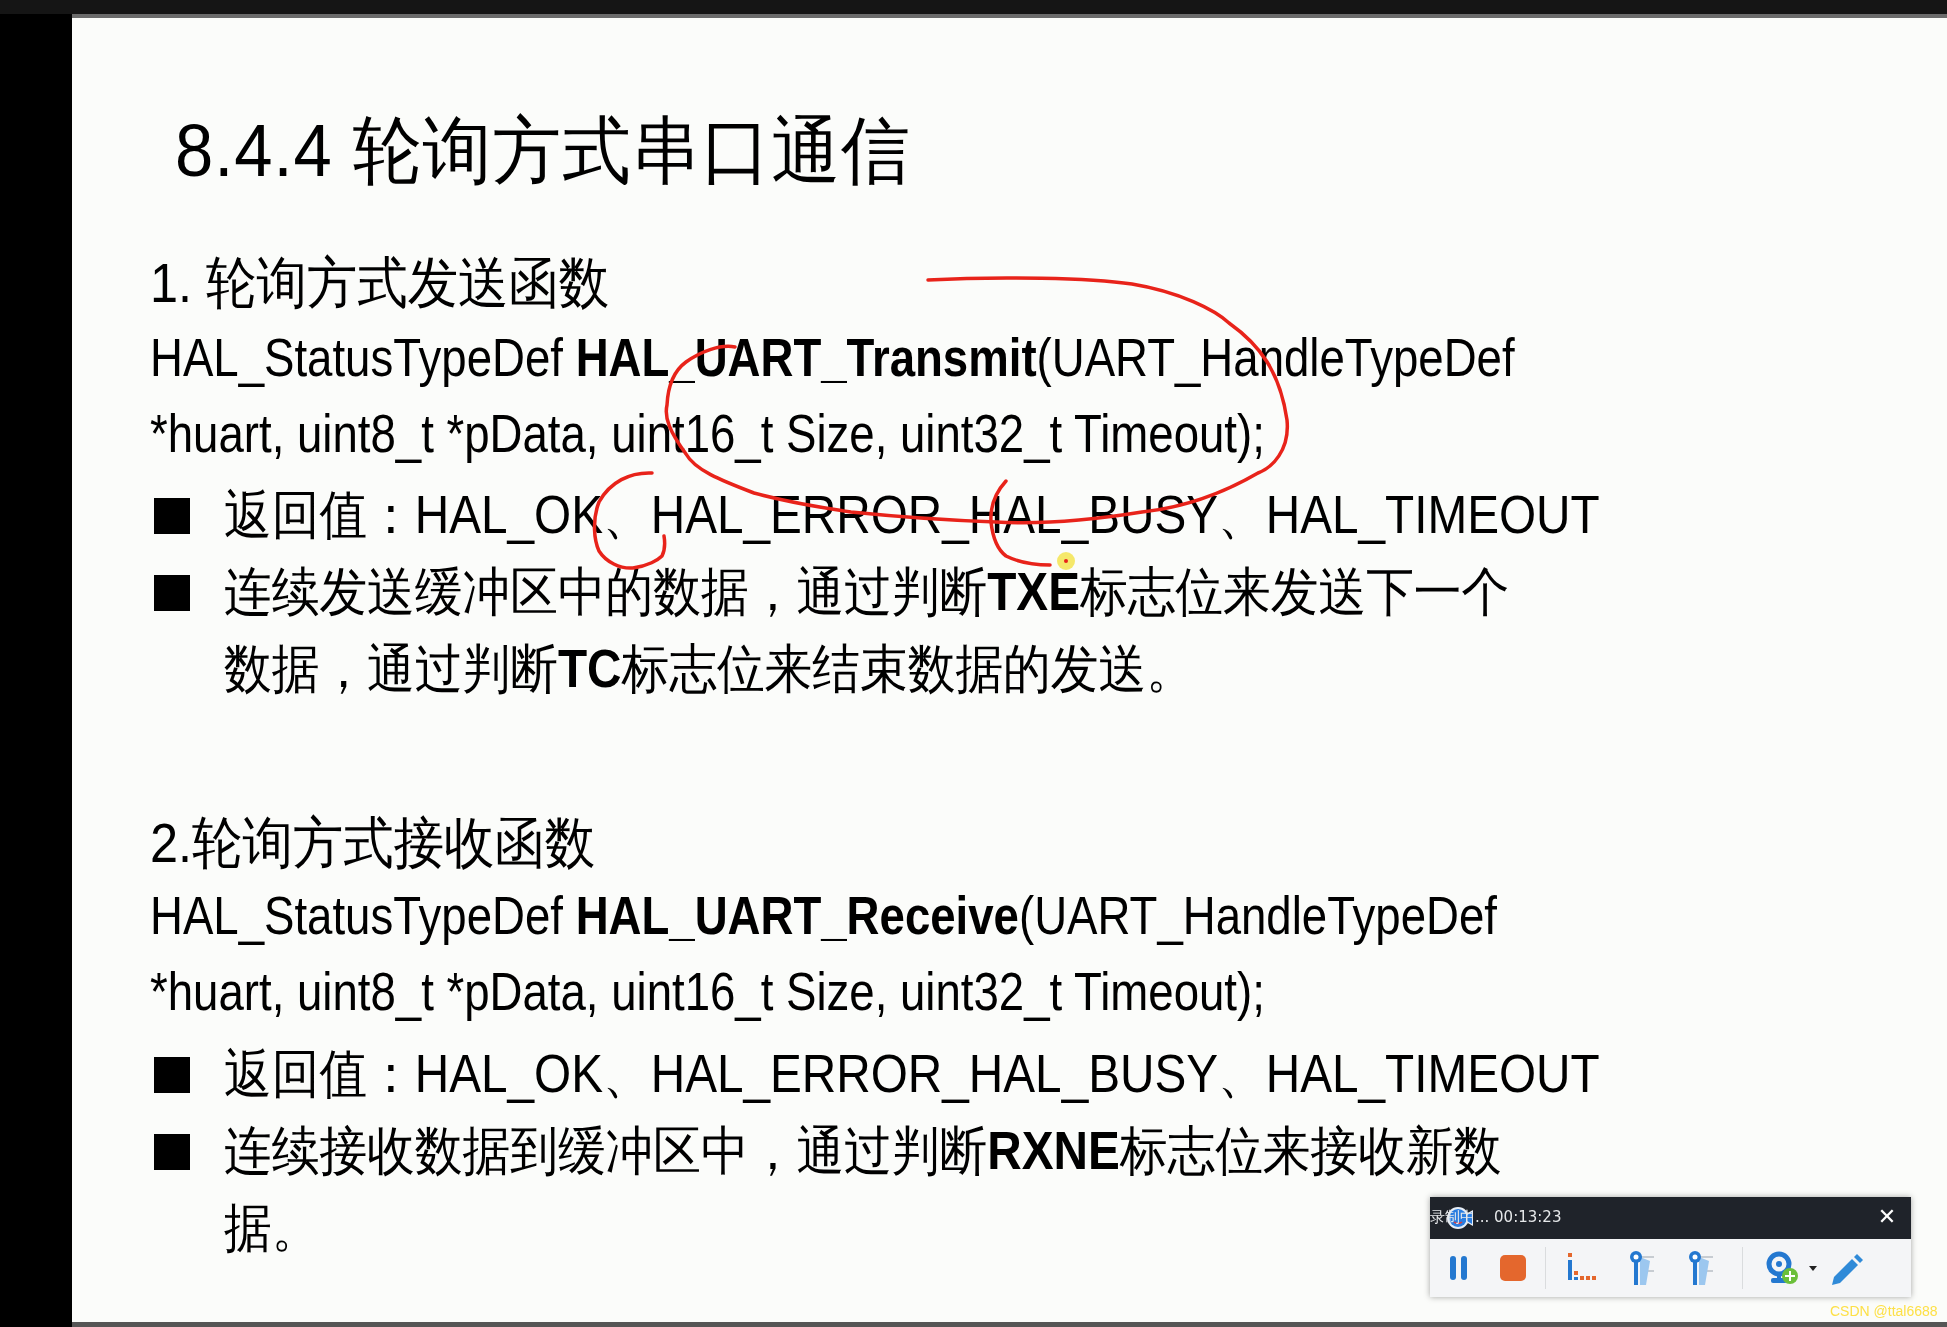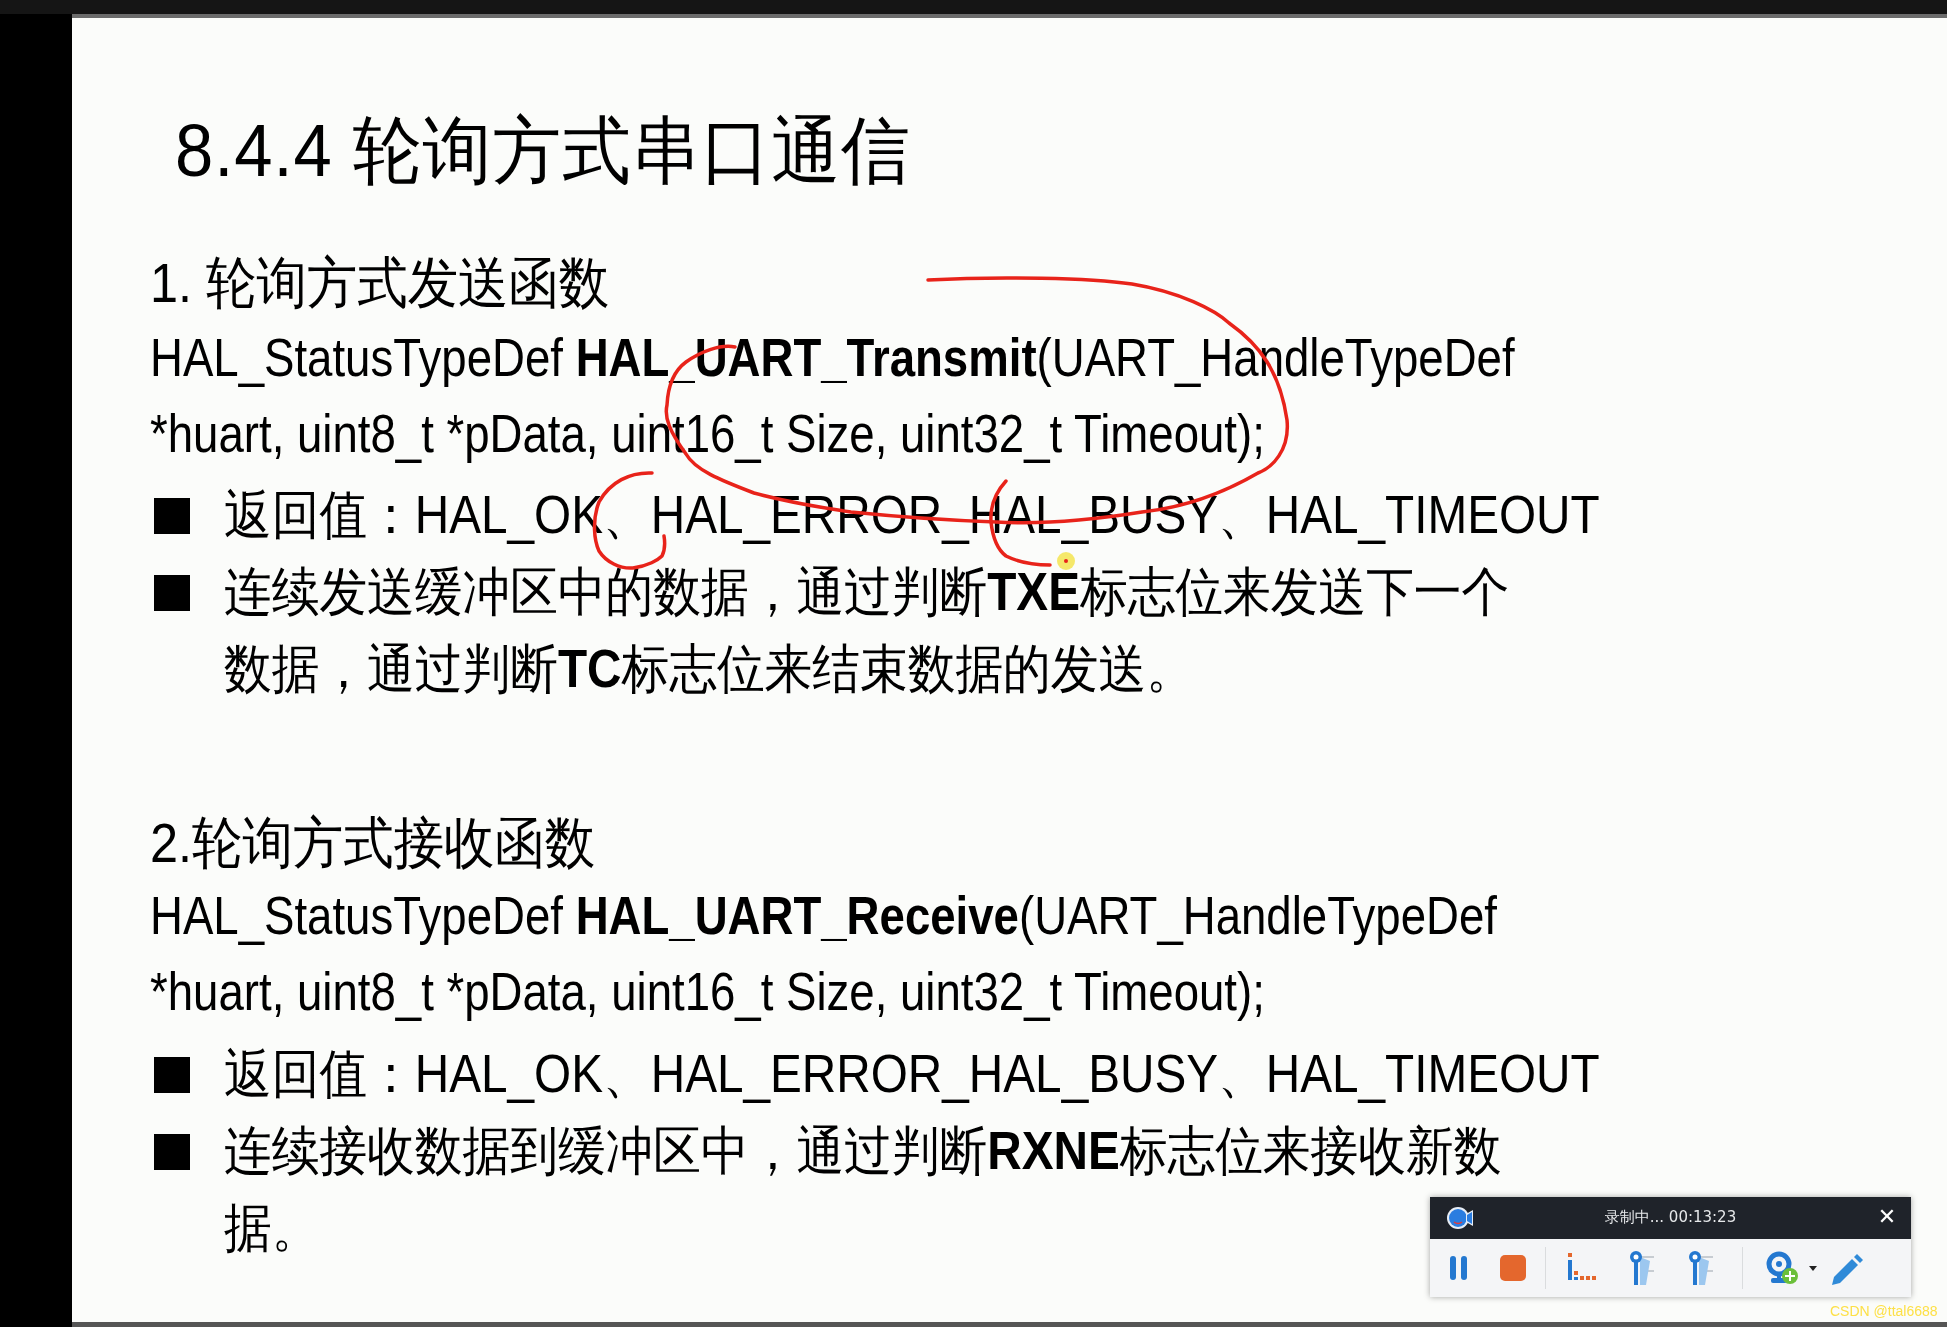--- a/index.html
+++ b/index.html
@@ -21,21 +21,21 @@
   .h2 { font-size:56px; transform:scaleX(0.9); transform-origin:left; }
   .code { font-size:53px; transform:scaleX(0.86); transform-origin:left; }
   .code b { font-weight:bold; }
   .bul { font-size:53px; transform:scaleX(0.9); transform-origin:left; }
   .sq { position:absolute; width:36px; height:36px; background:#000; }
   .ann { position:absolute; left:0; top:0; width:1947px; height:1327px; pointer-events:none; }
   
   .rec { position:absolute; left:1430px; top:1197px; width:481px; height:100px; background:#f4f5f7;
          box-shadow:0 0 6px rgba(0,0,0,0.35); }
   .rec-title { position:absolute; left:0; top:0; width:481px; height:42px; background:#1f232a; }
-  .rec-title-text { position:absolute; left:0; width:481px; top:11px; text-align:center; color:#e6e8ea;
+  .rec-title-text { position:absolute; left:0; width:481px; top:11px; text-align:left; color:#e6e8ea;
                     font-size:15px; font-family:"DejaVu Sans",sans-serif; }
   .rec-close { position:absolute; right:12px; top:8px; width:24px; height:24px; color:#fff; font-size:22px;
                line-height:24px; text-align:center; font-family:"DejaVu Sans",sans-serif; }
   .rec-logo { position:absolute; left:16px; top:8px; width:28px; height:26px; }
   .rec-bar { position:absolute; left:0; top:42px; width:481px; height:58px; }
   .ico { position:absolute; top:10px; height:38px; }
   .divider { position:absolute; top:8px; width:1px; height:42px; background:#dadcde; }
   .watermark { position:absolute; left:1830px; top:1303px; color:#fde047; font-size:14px;
                font-family:"Liberation Sans",sans-serif; }
 </style>

